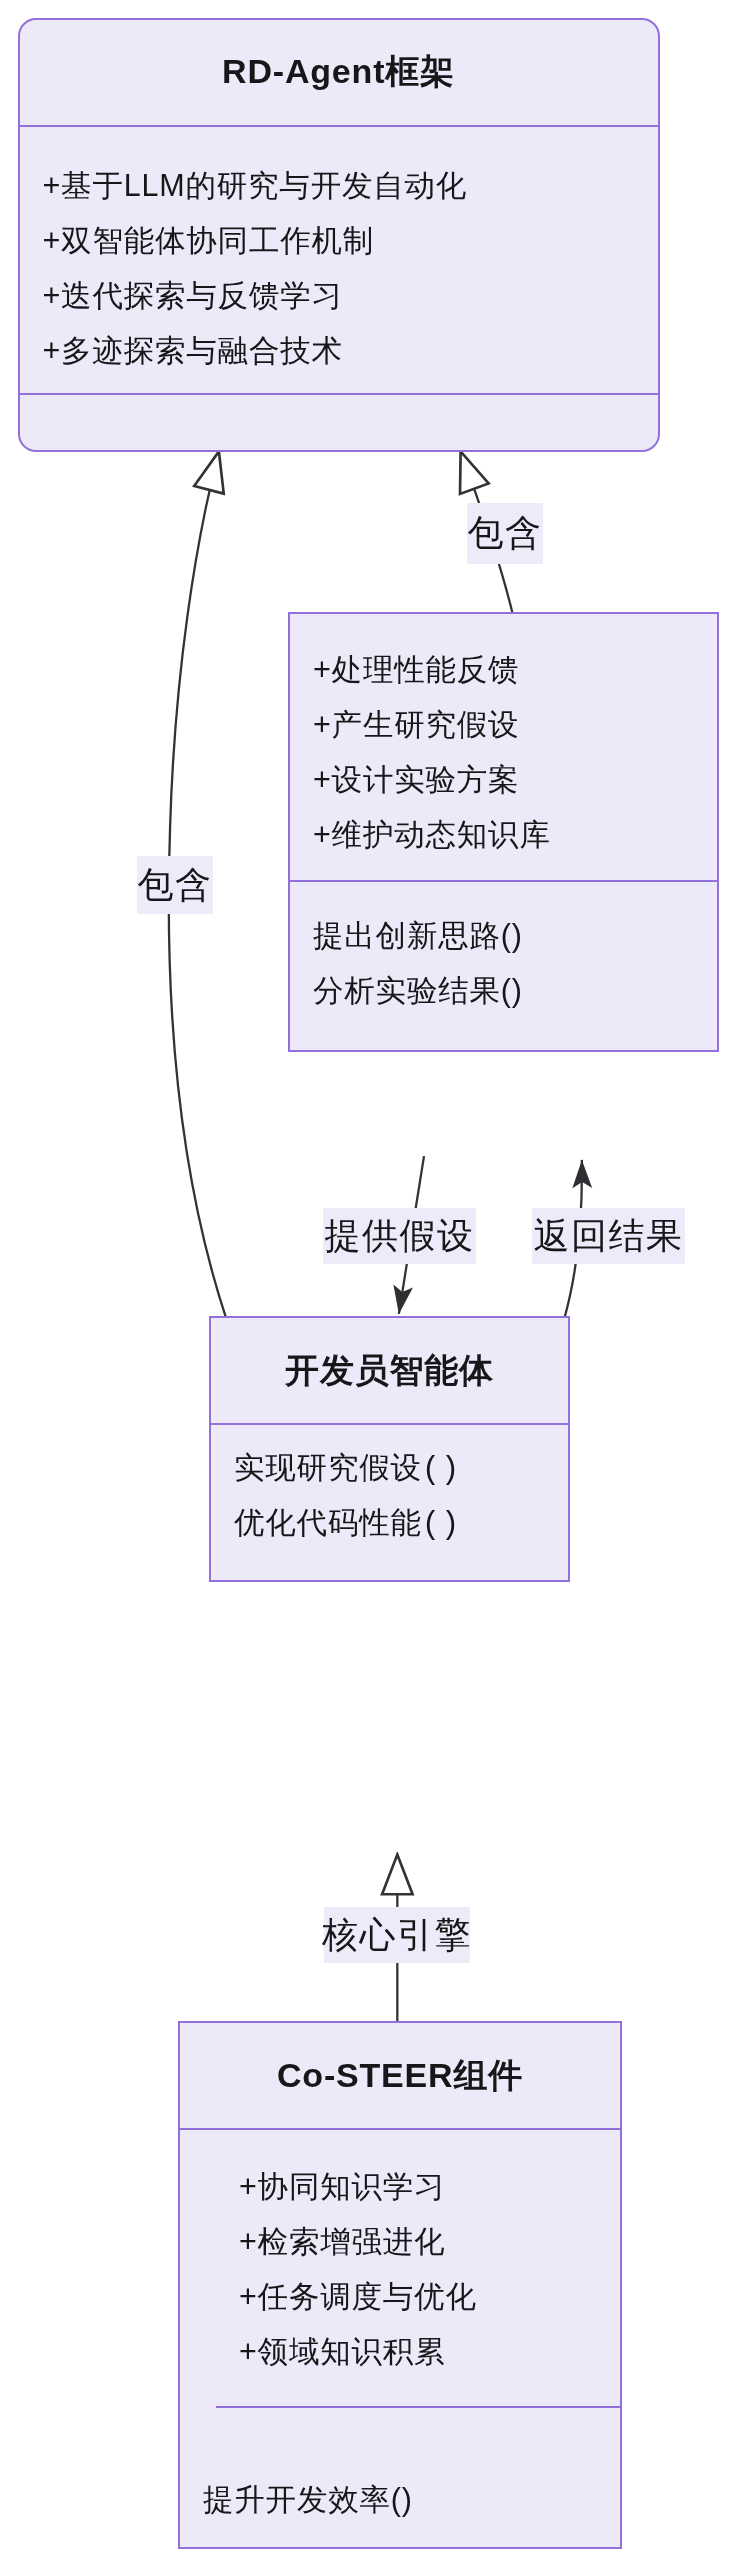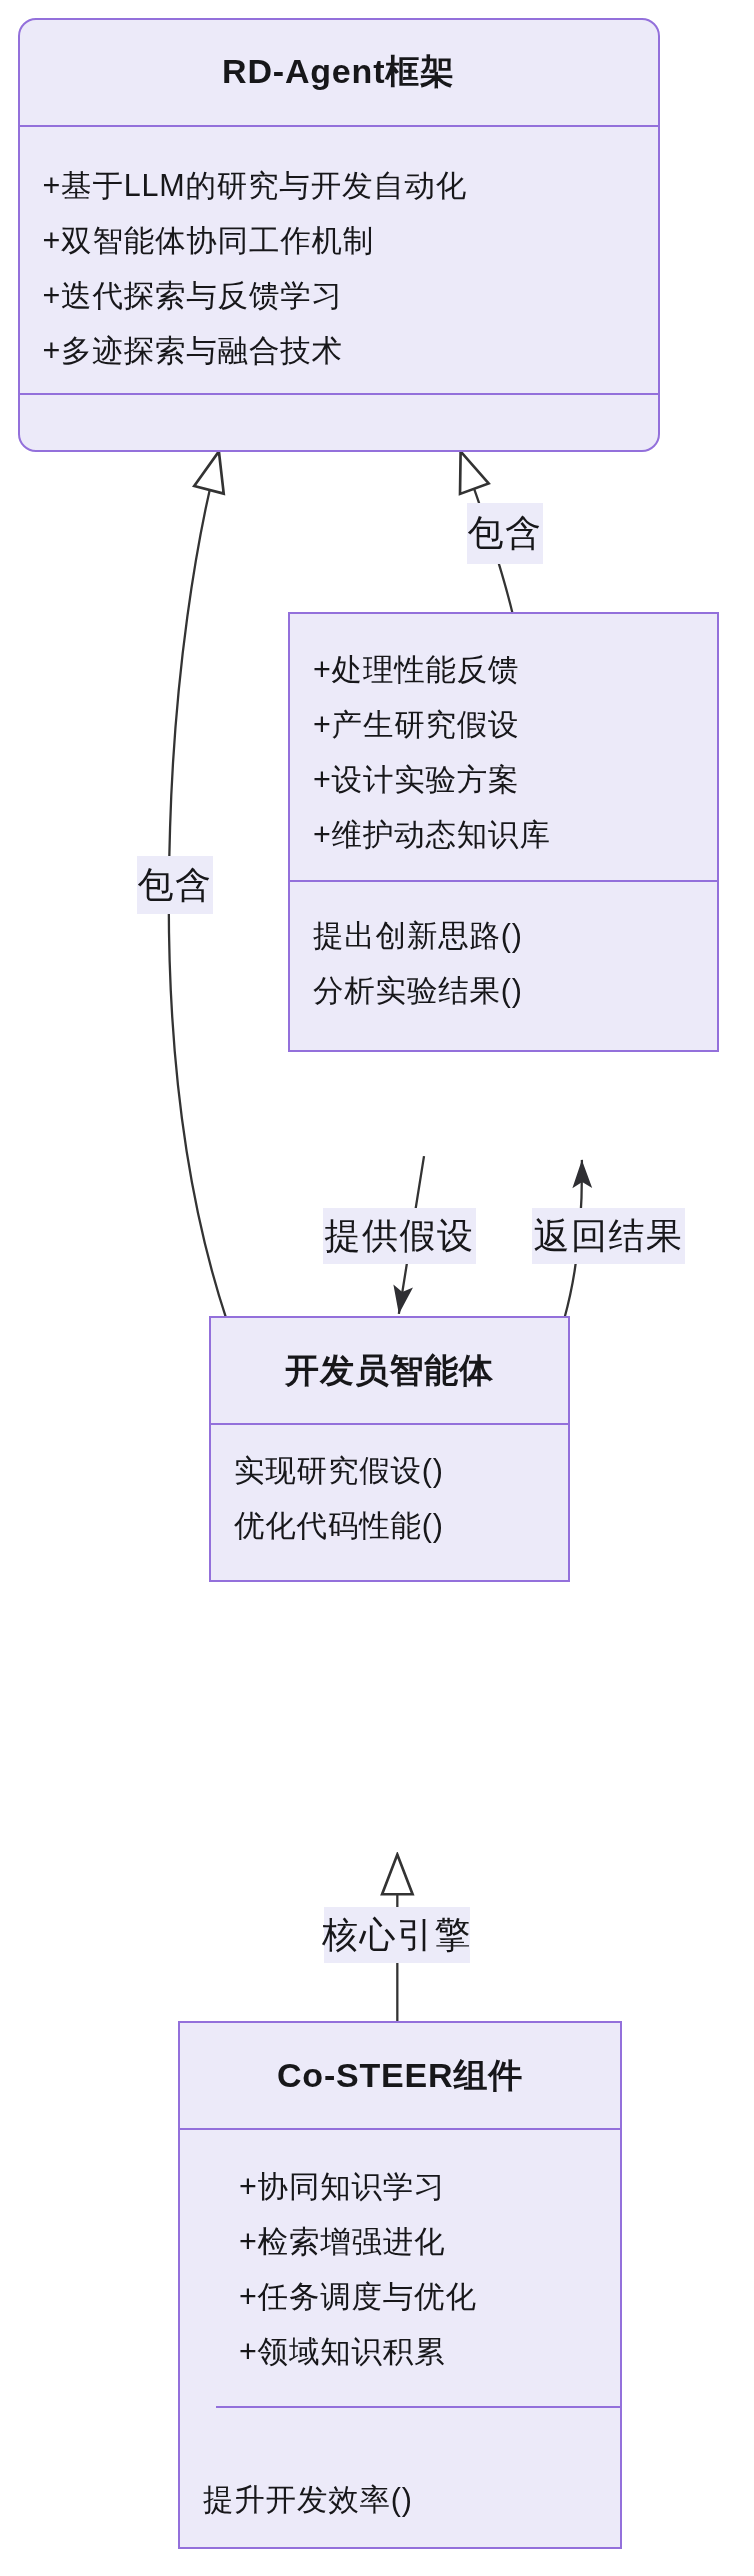--- a/index.html
+++ b/index.html
@@ -66,21 +66,21 @@
         <div class="member">+设计实验方案</div>
         <div class="member">+维护动态知识库</div>
       </div>
       <div class="class-section class-methods" style="height: 168px; padding-top: 26px;">
         <div class="member">提出创新思路()</div>
         <div class="member">分析实验结果()</div>
       </div>
     </div>
     <div class="class-box" style="left: 181px; top: 1316px; width: 361px; margin-left: 28px;">
       <div class="class-title" style="height: 107px;">开发员智能体</div>
-      <div class="class-section class-methods" style="height: 155px; padding-top: 18.3px;">
+      <div class="class-section class-methods" style="height: 155px; padding-top: 18.3px; font-family: Liberation Mono, monospace;">
         <div class="member">实现研究假设()</div>
         <div class="member">优化代码性能()</div>
       </div>
     </div>
     <div class="class-box" style="left: 178px; top: 2021px; width: 444px;">
       <div class="class-title" style="height: 107px;">Co-STEER组件</div>
       <div class="class-section class-attrs" style="height: 278px; padding-top: 29px; margin-left: 36px;">
         <div class="member">+协同知识学习</div>
         <div class="member">+检索增强进化</div>
         <div class="member">+任务调度与优化</div>

